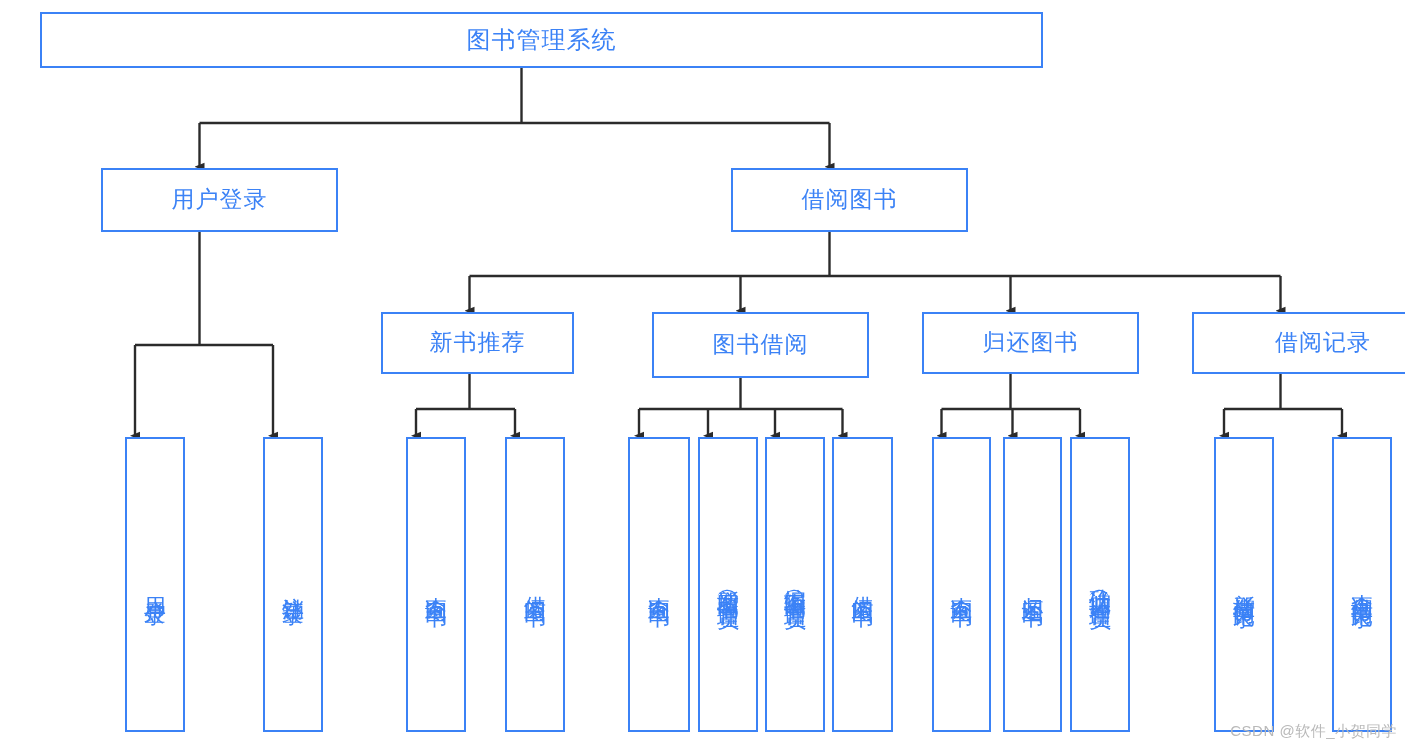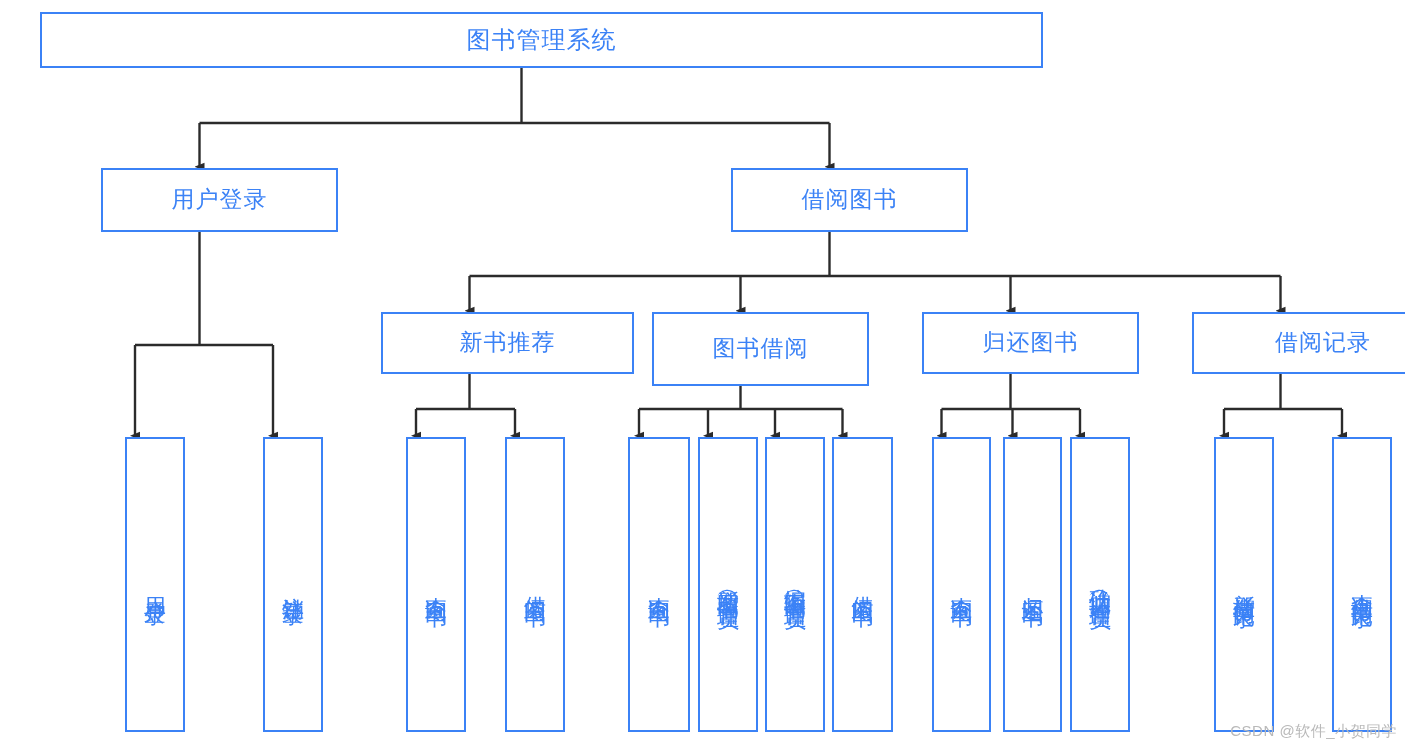--- a/index.html
+++ b/index.html
@@ -113,24 +113,24 @@
   <div id="node-layer">
       <div class="node h-node node-root" id="node-root" style="left: 20px; top: 12px; width: 1003px; height: 56px;">
         <span class="lbl">图书管理系统</span>
       </div>
       <div class="node h-node" id="node-user_login" style="left: 81px; top: 168px; width: 237px; height: 64px;">
         <span class="lbl">用户登录</span>
       </div>
       <div class="node h-node" id="node-book_manage" style="left: 711px; top: 168px; width: 237px; height: 64px;">
         <span class="lbl">借阅图书</span>
       </div>
-      <div class="node h-node" id="node-new_book_rec" style="left: 361px; top: 312px; width: 253px; height: 62px;">
+      <div class="node h-node" id="node-new_book_rec" style="left: 361px; top: 312px; width: 193px; height: 62px;">
         <span class="lbl">新书推荐</span>
       </div>
-      <div class="node h-node" id="node-book_borrow" style="left: 632px; top: 312px; width: 217px; height: 74px;">
+      <div class="node h-node" id="node-book_borrow" style="left: 632px; top: 312px; width: 217px; height: 66px;">
         <span class="lbl">图书借阅</span>
       </div>
       <div class="node h-node" id="node-current_borrow" style="left: 902px; top: 312px; width: 217px; height: 62px;">
         <span class="lbl">归还图书</span>
       </div>
       <div class="node h-node" id="node-borrow_record" style="left: 1172px; top: 312px; width: 217px; height: 62px; padding-left: 45px;">
         <span class="lbl">借阅记录</span>
       </div>
       <div class="node v-node" id="node-leaf_user_login" style="left: 105px; top: 437px; width: 60px; height: 295px;">
         <span class="lbl">用户登录</span>

